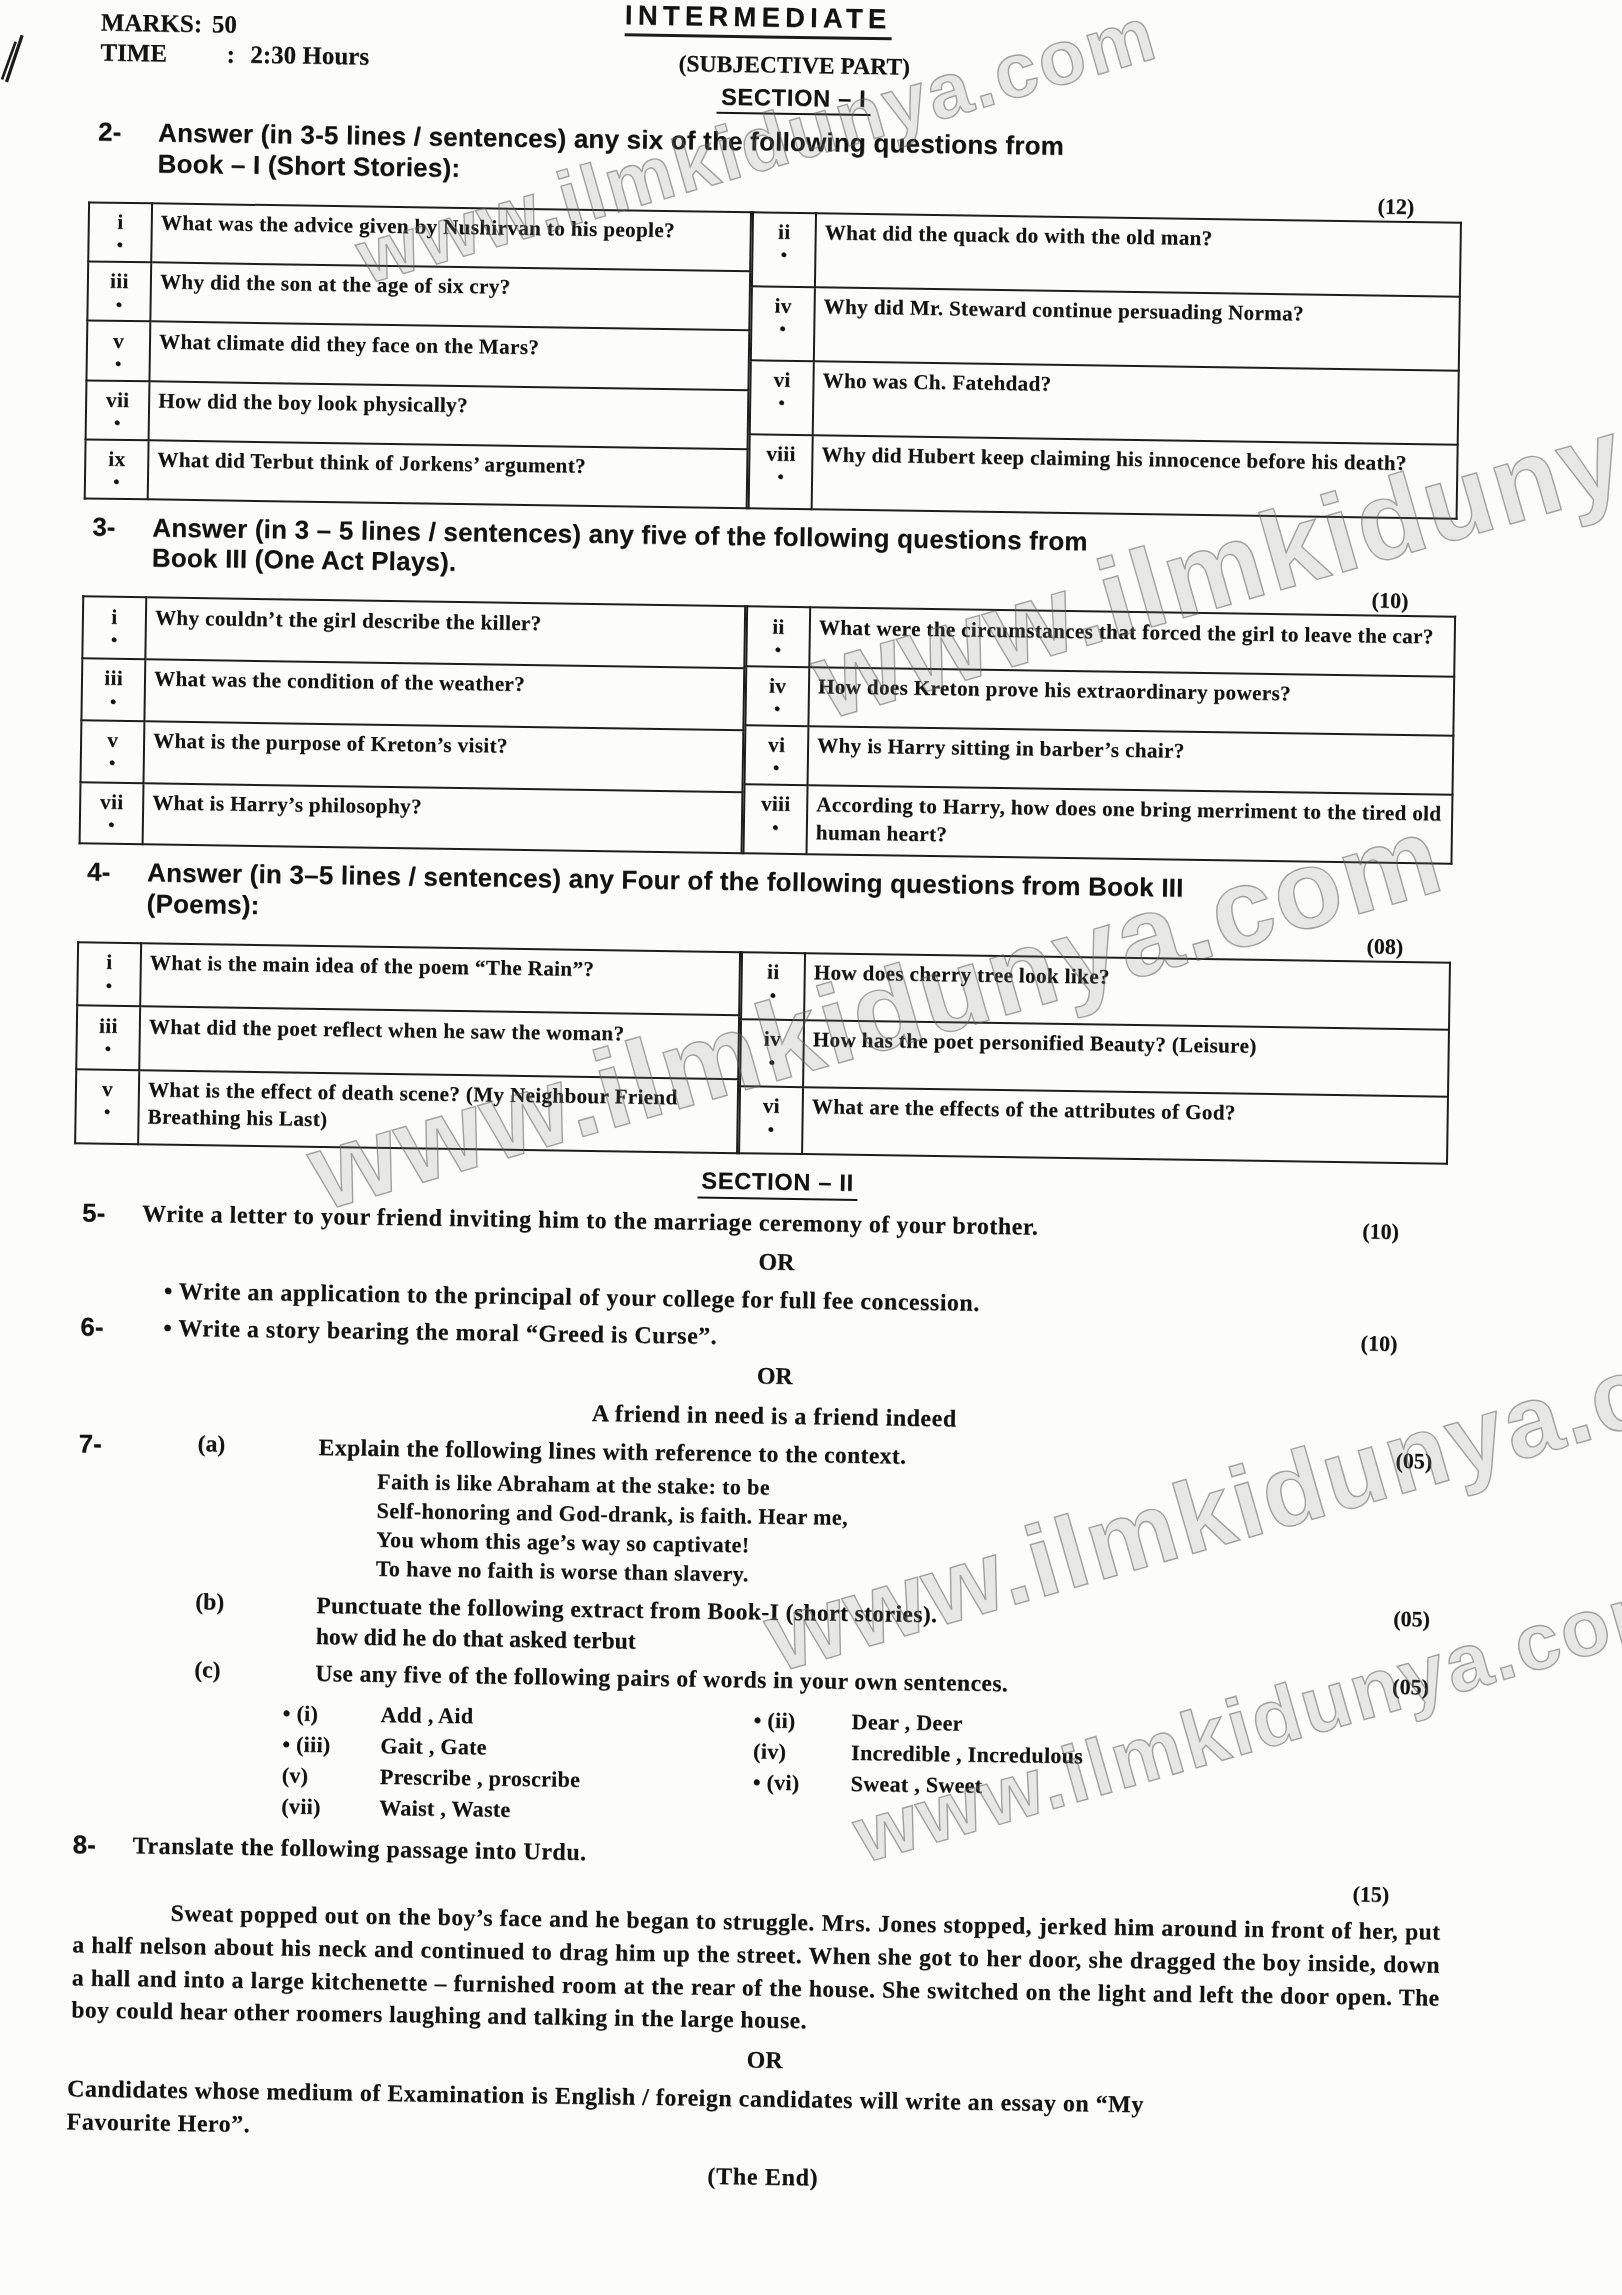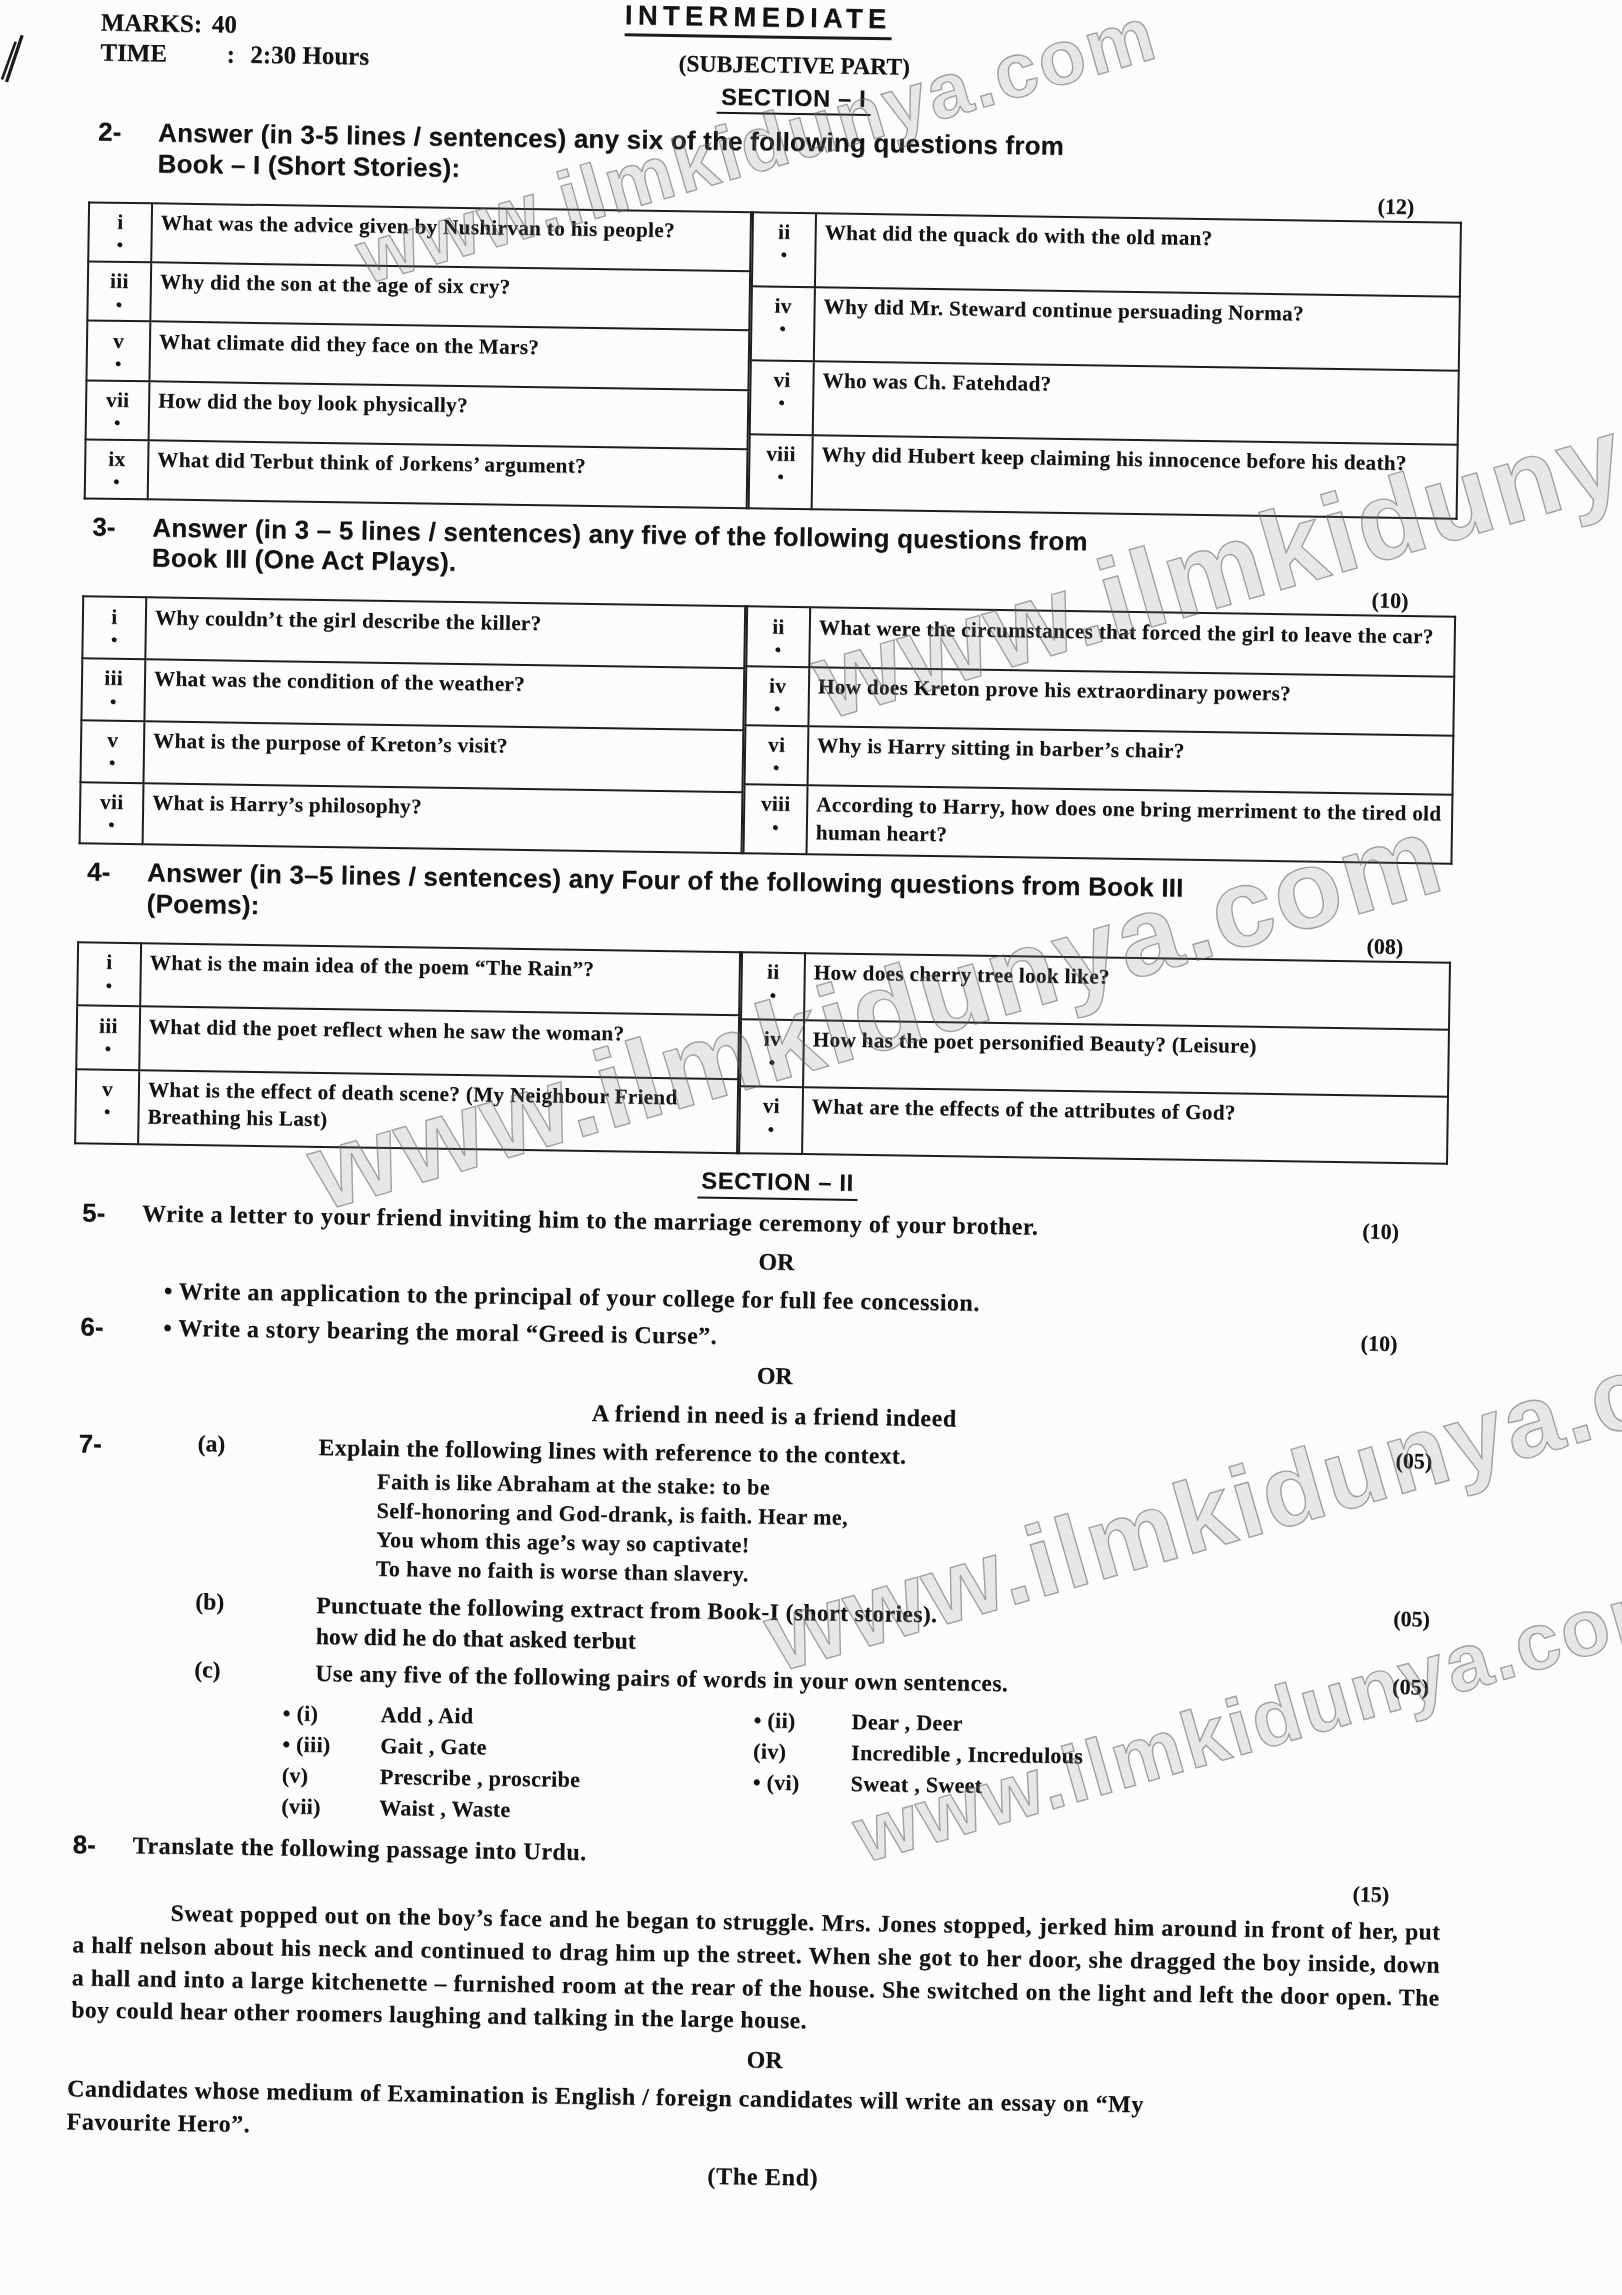--- a/index.html
+++ b/index.html
@@ -101,21 +101,21 @@
 <div class="wm wm3">www.ilmkidunya.com</div>
 <div class="wm wm4">www.ilmkidunya.com</div>
 <div class="wm wm5">www.ilmkidunya.com</div>
 
 <div class="page-content ink">
 
   <div class="banner">INTERMEDIATE</div>
 
   <div class="hdr-row">
     <span class="hdr-label">MARKS:</span>
-    <span class="hdr-val">40</span>
+    <span class="hdr-val">50</span>
   </div>
   <div class="hdr-row">
     <span class="hdr-label">TIME</span>
     <span class="hdr-colon">:</span>
     <span class="hdr-val">2:30 Hours</span>
   </div>
   <div class="centerline subjective">(SUBJECTIVE PART)</div>
   <div class="centerline section-head">
     <span>SECTION – I</span>
   </div>

